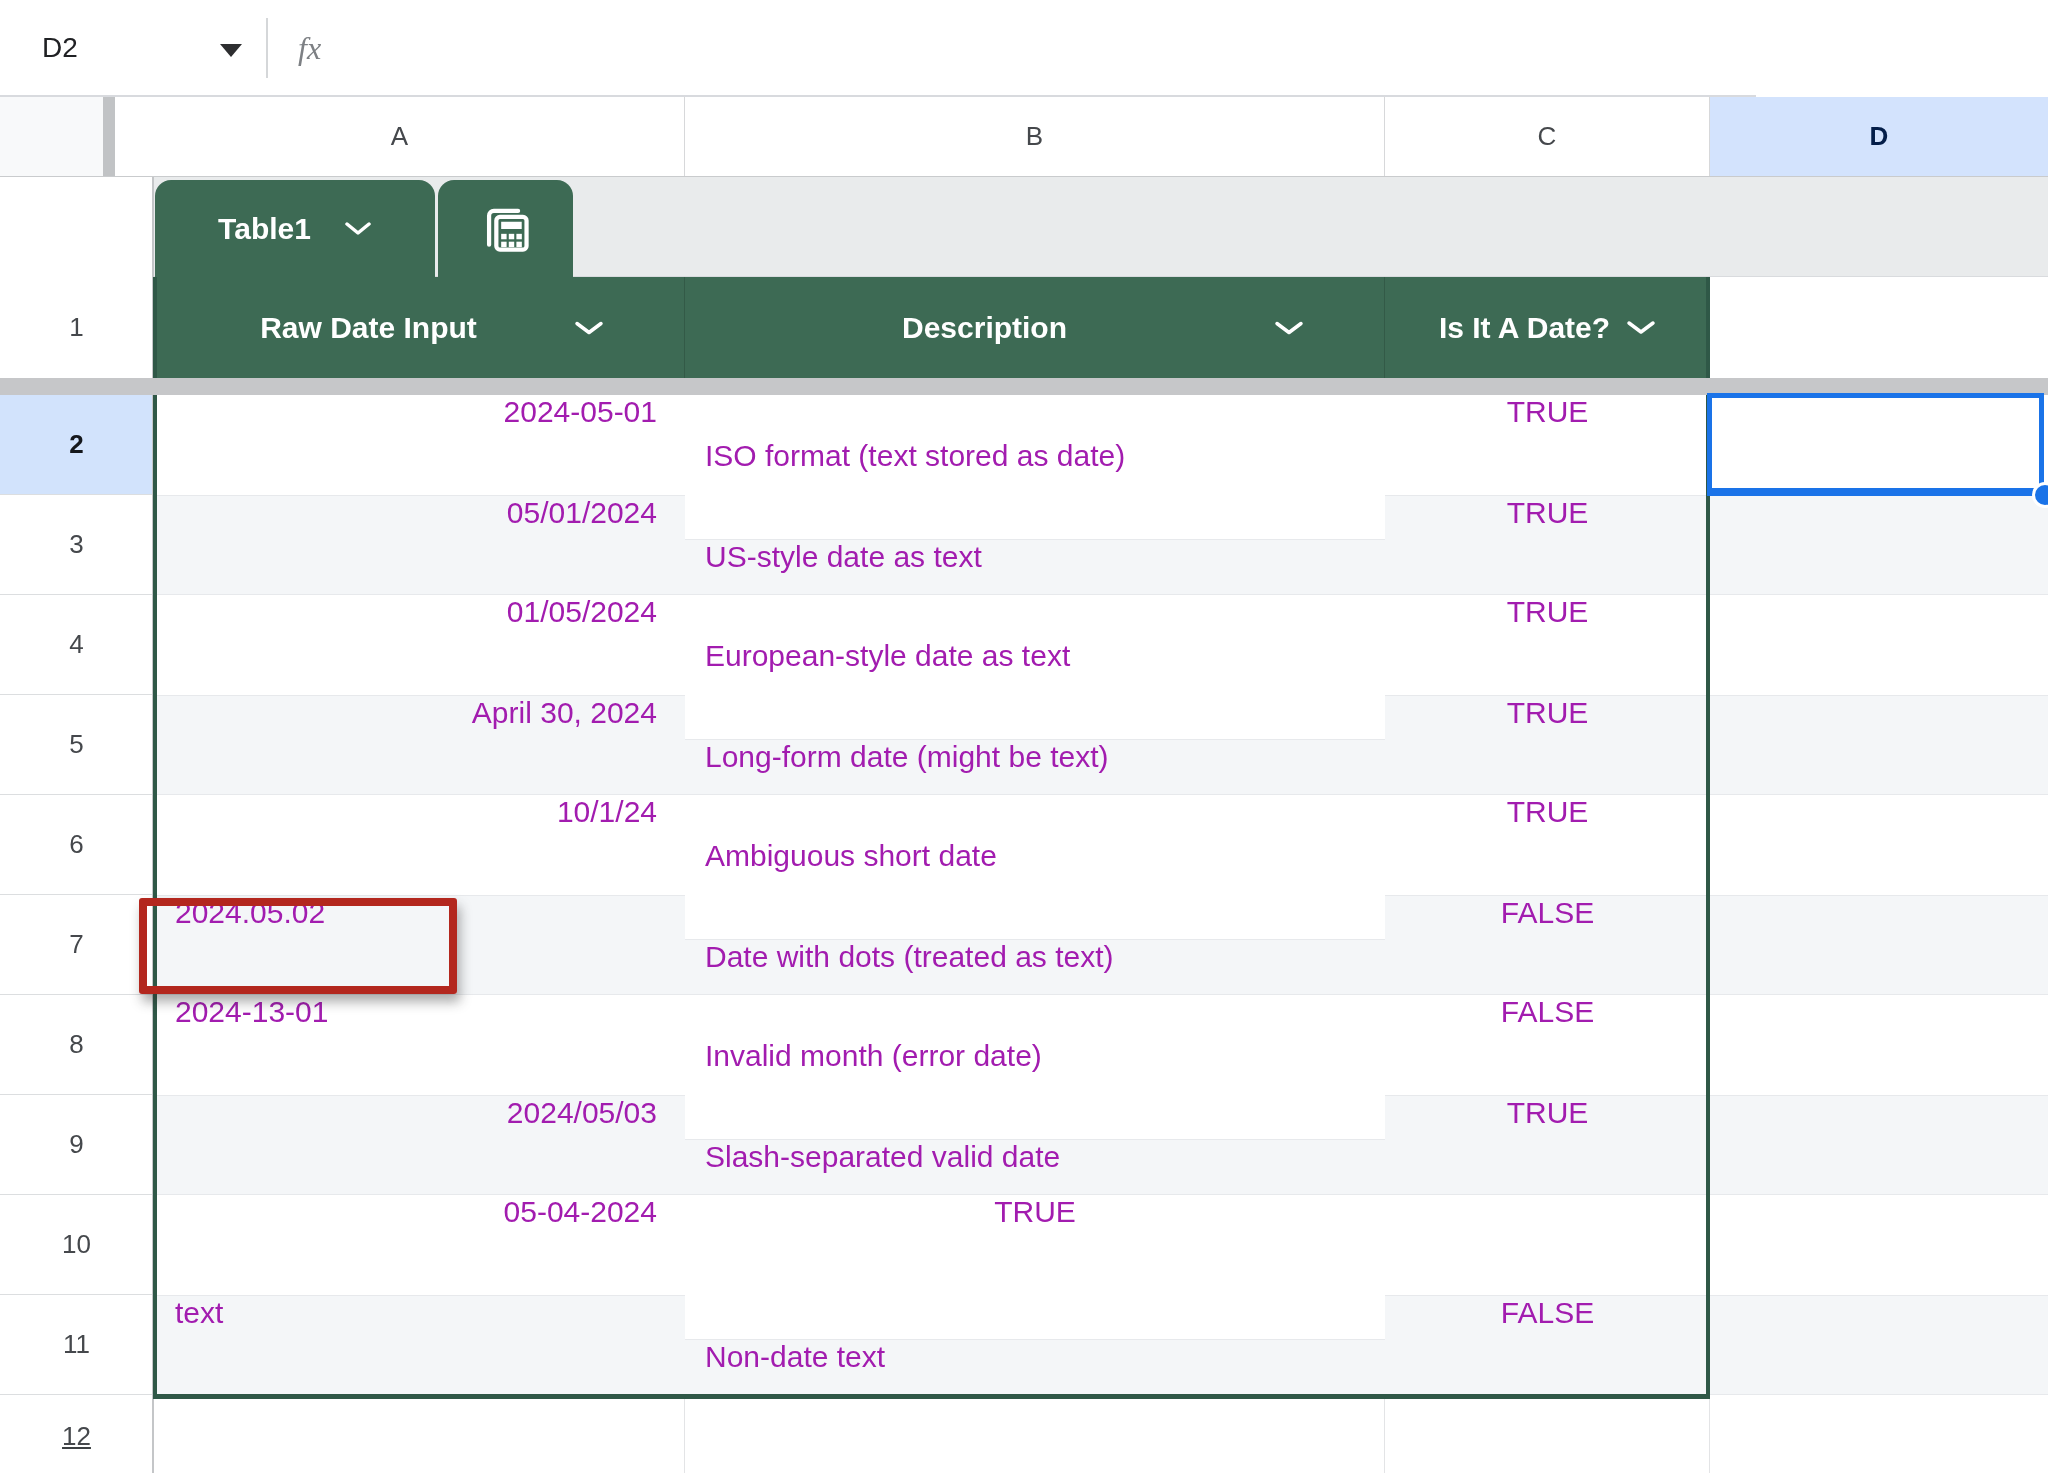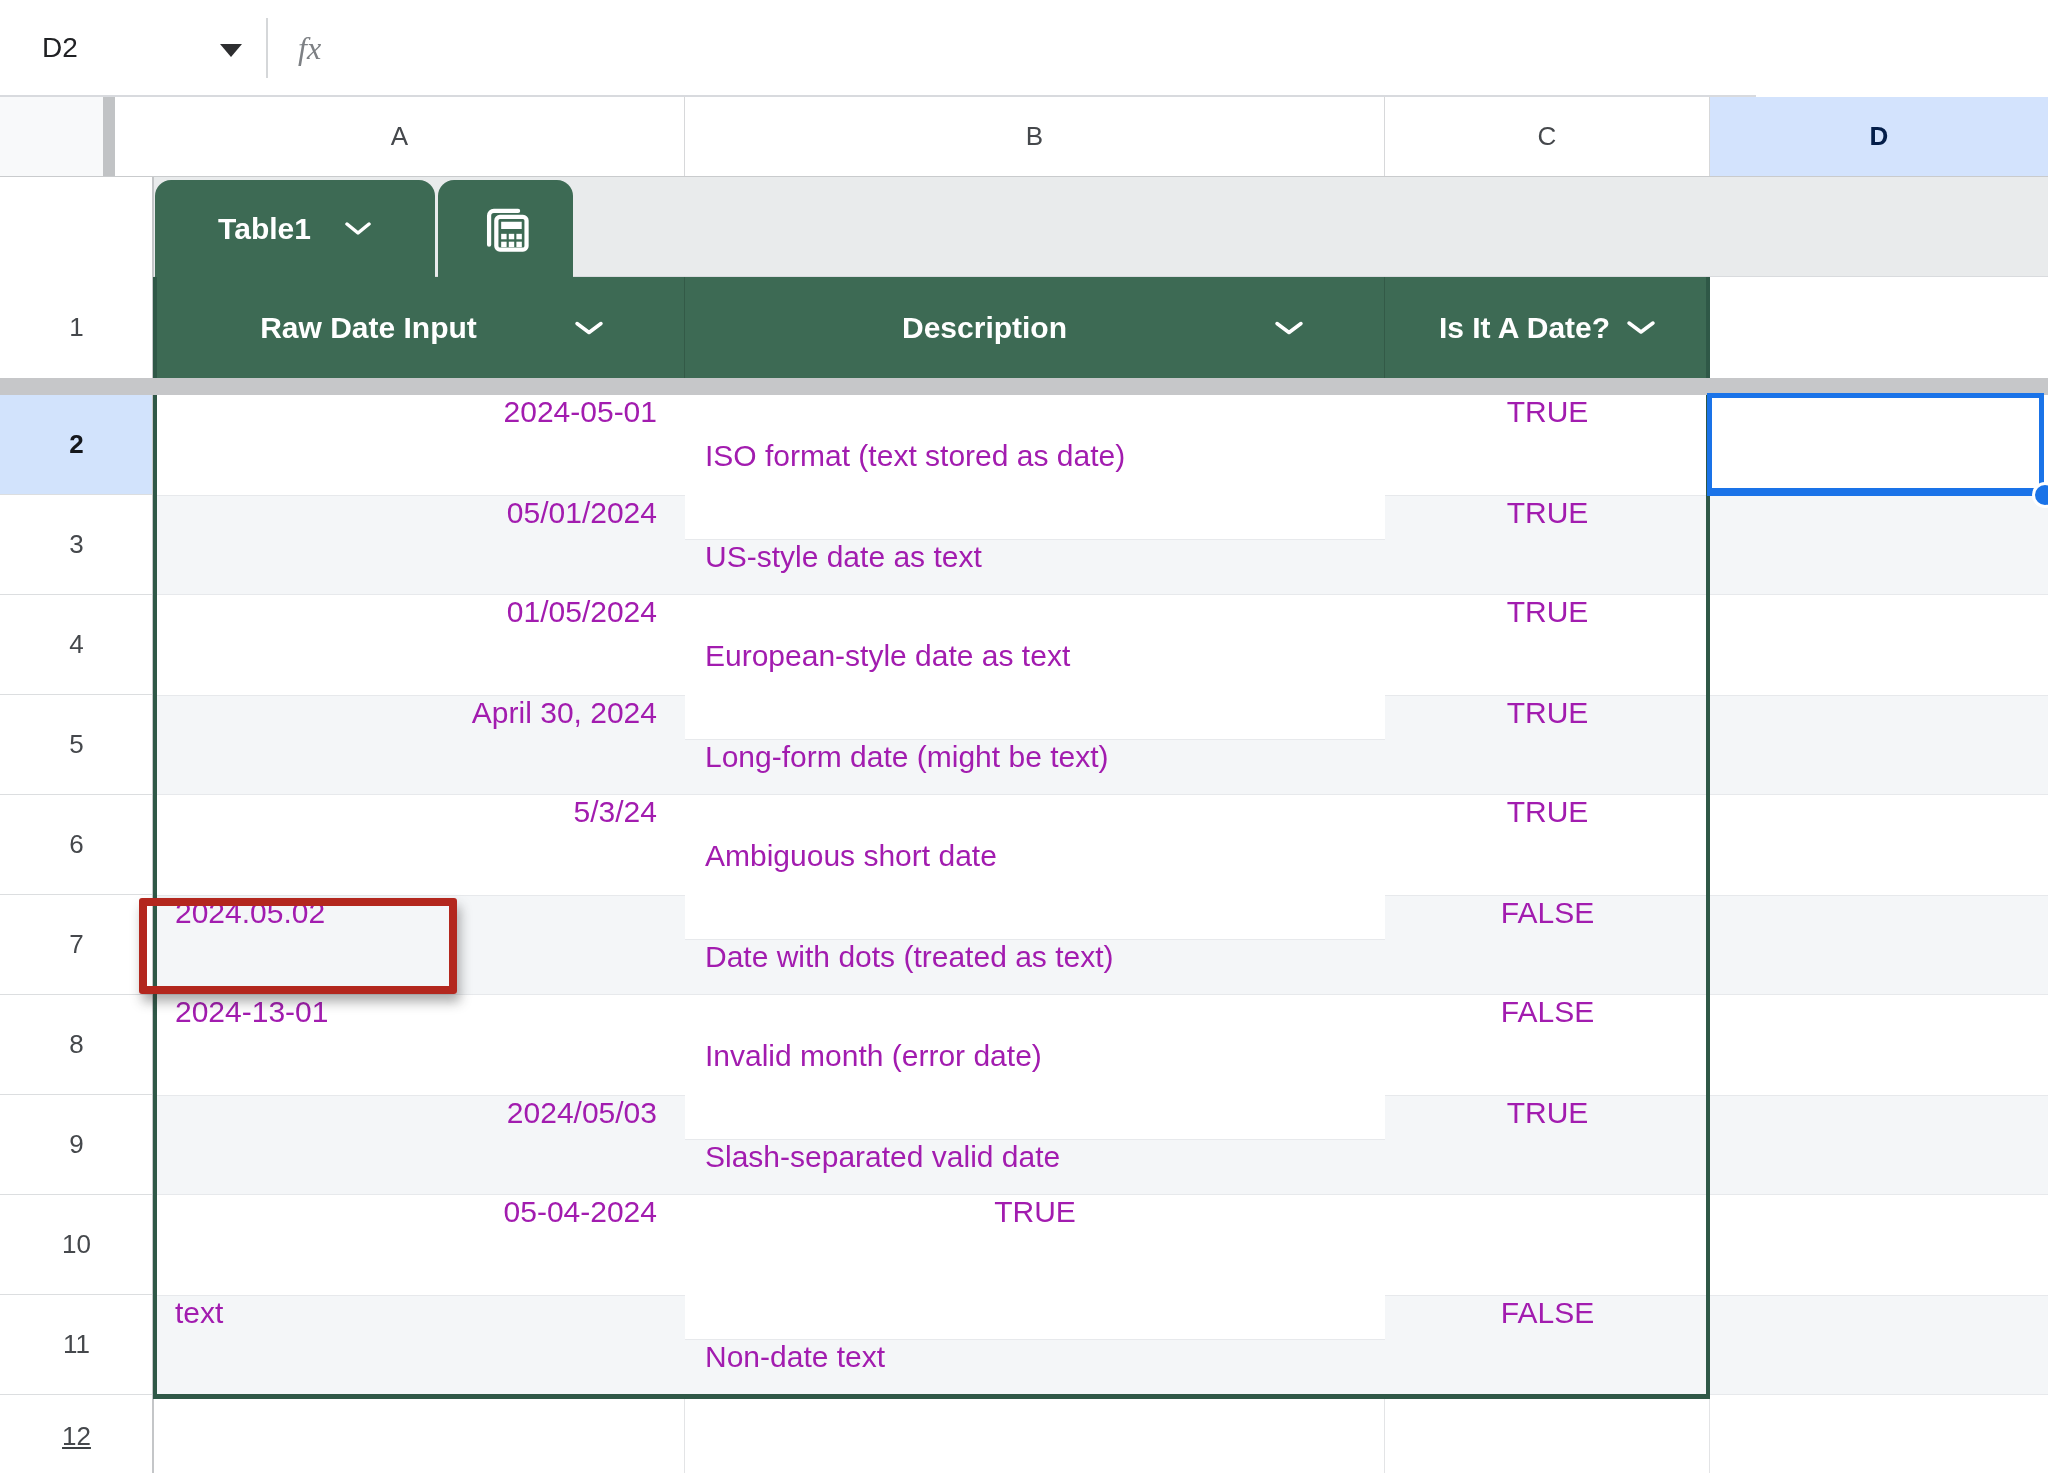--- a/index.html
+++ b/index.html
@@ -241,21 +241,21 @@
       <span>TRUE</span>
     </div>
     <div class="cell cell-d"></div>
   </div>
       <div class="grid-row">
     <div class="gutter-cell">
       <span>6</span>
     </div>
     <div class="cell cell-a ar">
 
-      <span>5/3/24</span>
+      <span>10/1/24</span>
     </div>
     <div class="cell cell-b">
       <span>Ambiguous short date</span>
     </div>
     <div class="cell cell-c">
       <span>TRUE</span>
     </div>
     <div class="cell cell-d"></div>
   </div>
       <div class="grid-row banded">

